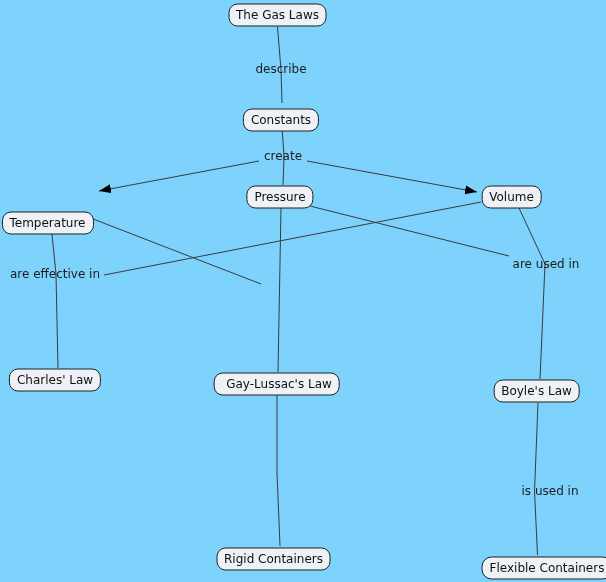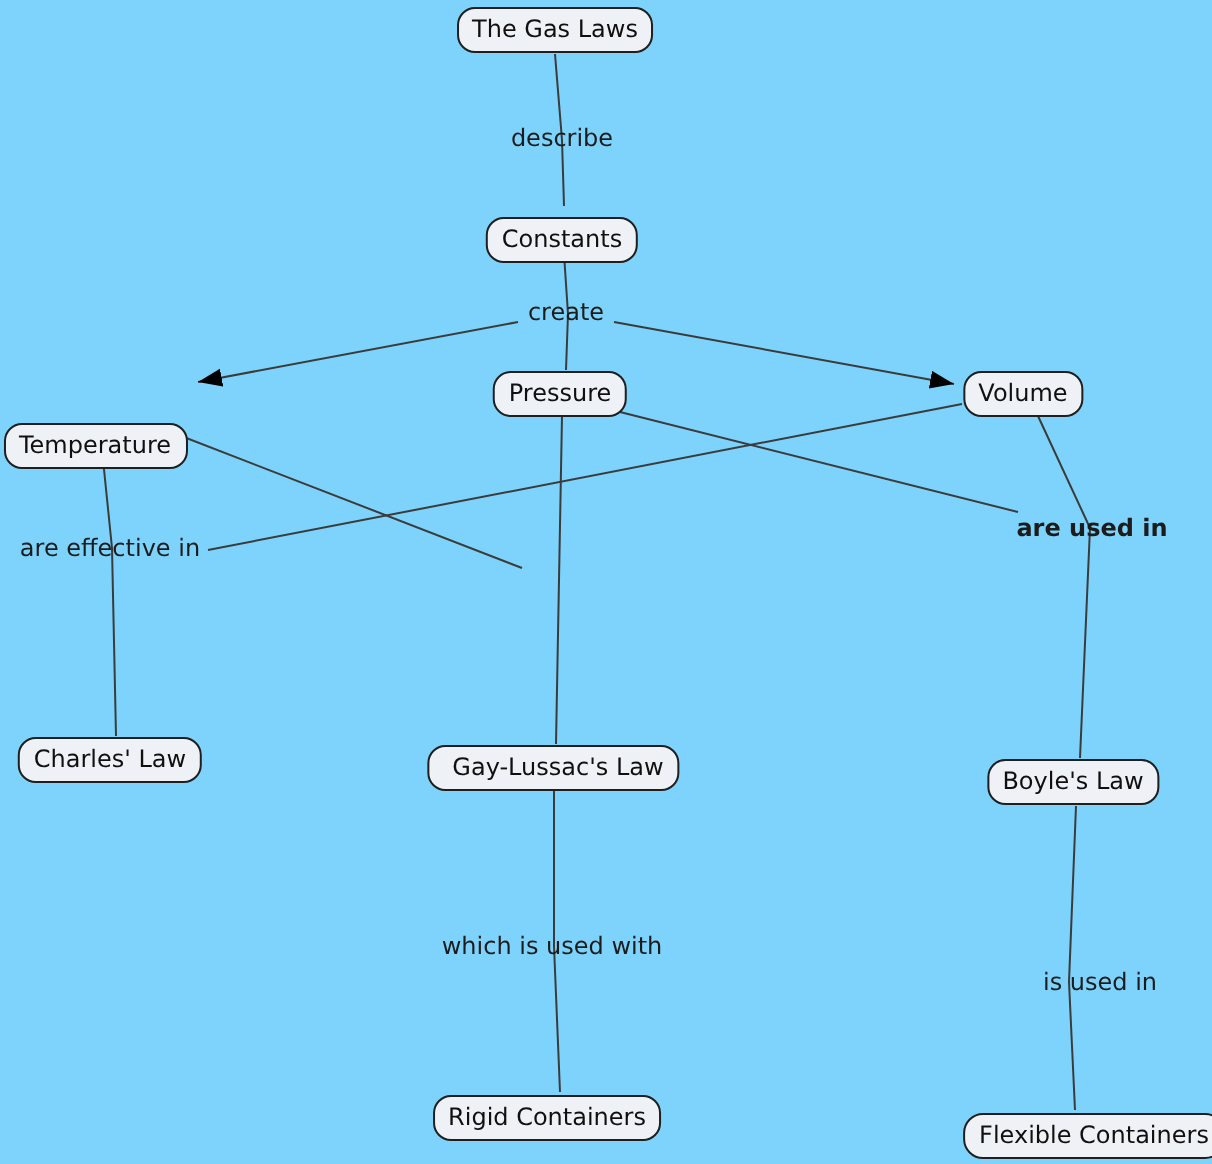--- a/index.html
+++ b/index.html
@@ -53,17 +53,16 @@
   <div class="node" style="left:511.5px; top:196.5px;">Volume</div>
   <div class="node" style="left:55px; top:379.5px;">Charles' Law</div>
   <div class="node" style="left:276.5px; top:383.5px;padding-left:12px;">Gay-Lussac's Law</div>
   <div class="node" style="left:273.5px; top:559px;">Rigid Containers</div>
   <div class="node" style="left:536.5px; top:391px;">Boyle's Law</div>
   <div class="node" style="left:547px; top:567.5px;border-radius:10px;">Flexible Containers</div>
 
   <div class="elabel" style="left:281px; top:69px;">describe</div>
   <div class="elabel" style="left:283px; top:156px;">create</div>
   <div class="elabel" style="left:55px; top:274px;">are effective in</div>
-  <div class="elabel" style="left:546px; top:264px;font-weight:bold;">are used in</div>
-  <div class="elabel" style="left:276px; top:473px;">which is used with</div>
+  <div class="elabel" style="left:546px; top:264px;">are used in</div>
   <div class="elabel" style="left:534px; top:491px;padding-left:32px;">is used in</div>
 
 </div>
 
 </body></html>

